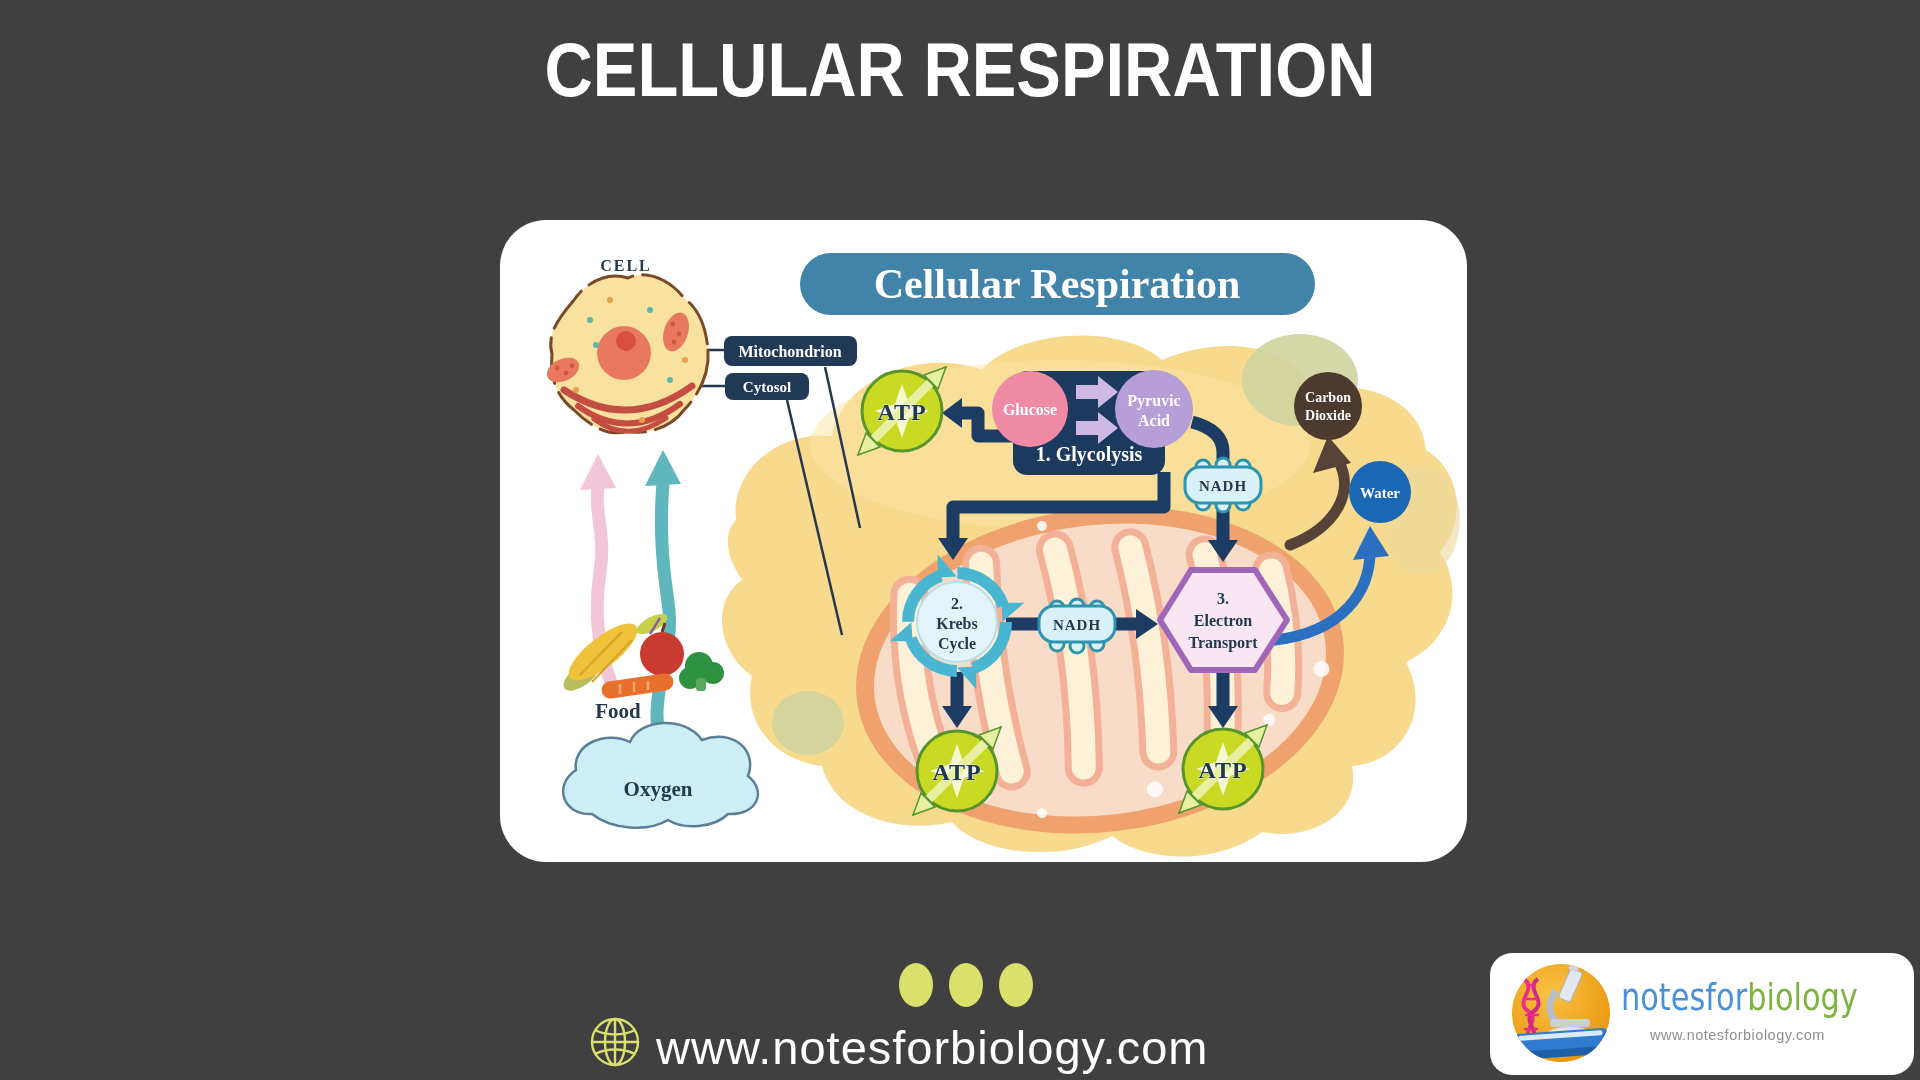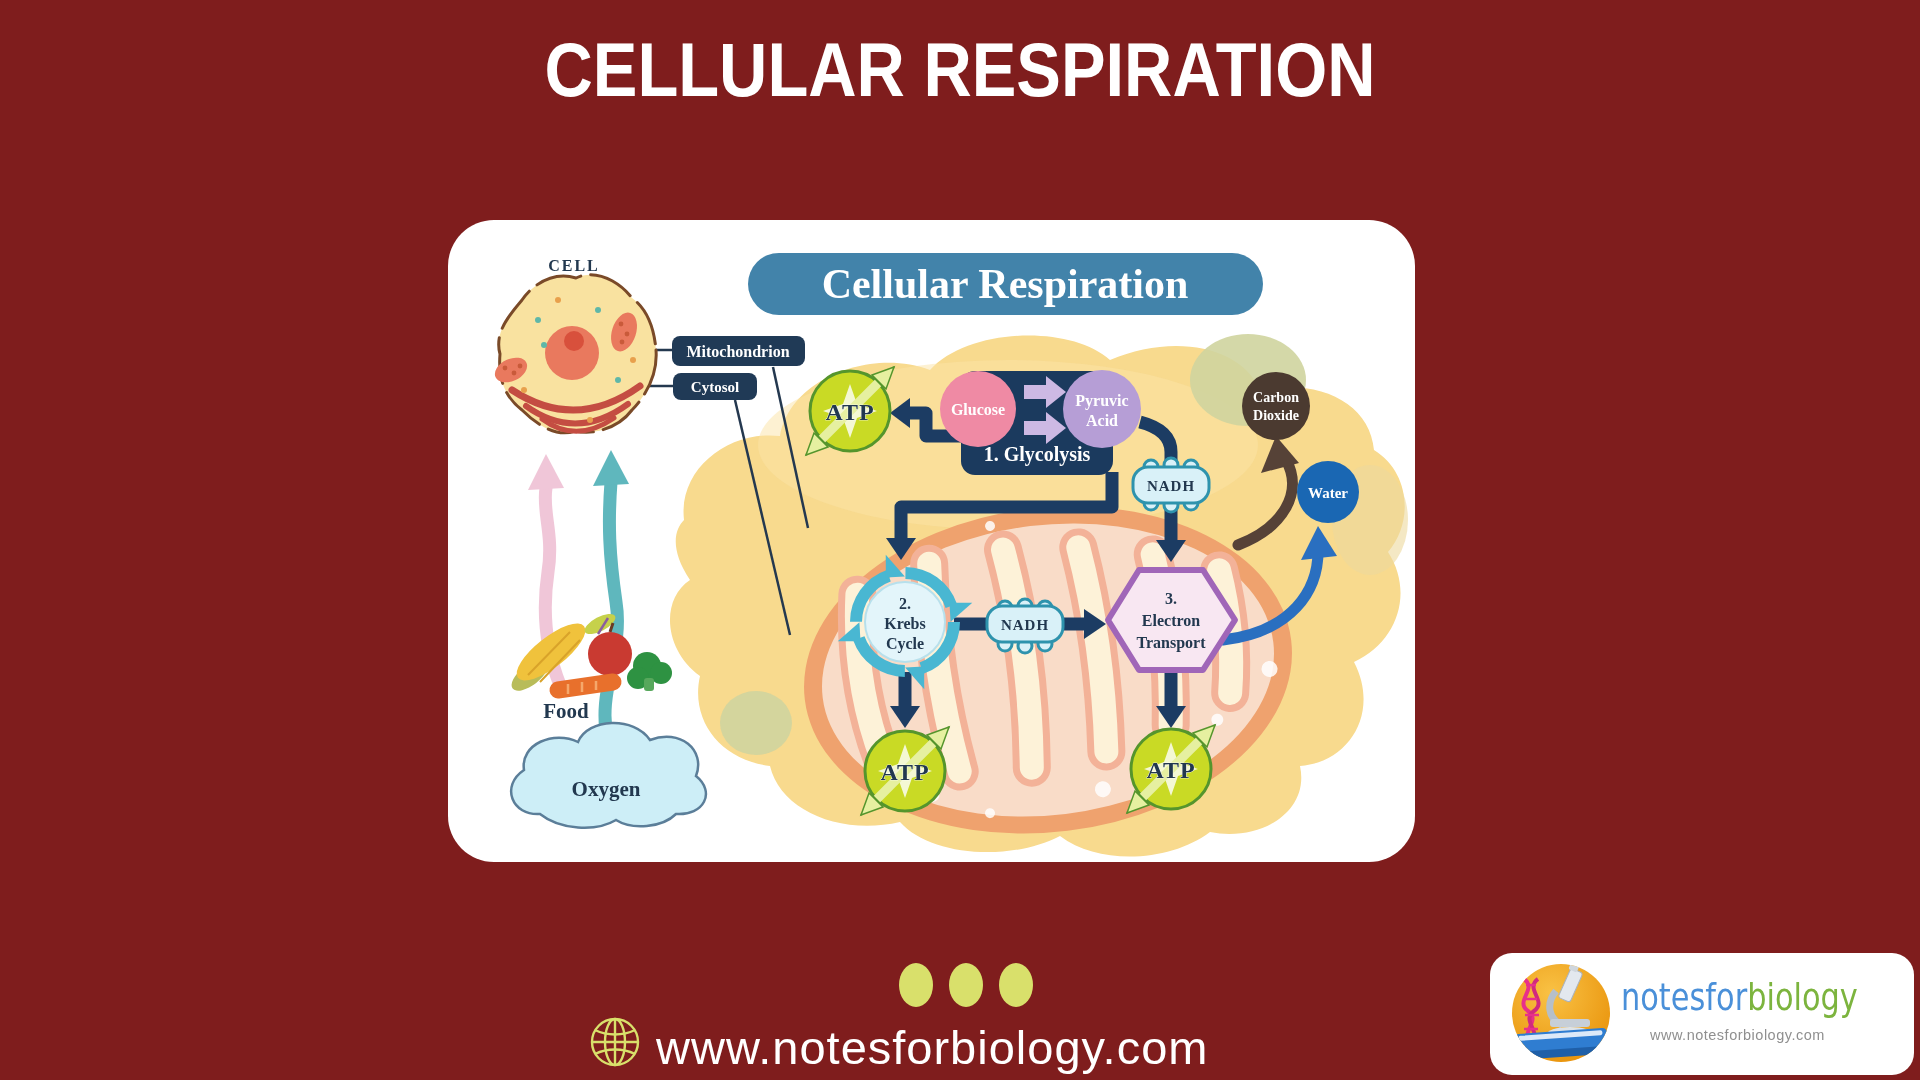--- a/index.html
+++ b/index.html
@@ -1,23 +1,23 @@
 <!DOCTYPE html>
 <html><head>
 <meta charset="utf-8">
 <style>
   html,body{margin:0;padding:0;background:#16335c;}
-  #page{position:relative;width:1920px;height:1080px;background:#7f1d1d;overflow:hidden;
+  #page{position:relative;width:1920px;height:1080px;background:#404040;overflow:hidden;
         font-family:"Liberation Sans",sans-serif;}
   
   #main-title{position:absolute;left:0;top:26px;width:1920px;text-align:center;
     color:#ffffff;font-size:76px;font-weight:bold;letter-spacing:0px;
     transform:scaleX(0.88);transform-origin:center;white-space:nowrap;}
   
-  #card{position:absolute;left:448px;top:220px;width:967px;height:642px;background:#ffffff;
+  #card{position:absolute;left:500px;top:220px;width:967px;height:642px;background:#ffffff;
         border-radius:46px;}
   #card svg{display:block;}
   .t{font-family:"Liberation Serif",serif;font-weight:bold;fill:#22384f;text-anchor:middle;}
   .tw{fill:#ffffff;}
   
   #dots{position:absolute;left:899px;top:963px;display:flex;gap:16px;}
   #dots div{width:34px;height:44px;border-radius:50%;background:#d9e06b;}
   #globe{position:absolute;left:589px;top:1016px;}
   #website{position:absolute;left:656px;top:1020px;font-size:47px;color:#ffffff;
            letter-spacing:1px;white-space:nowrap;}

